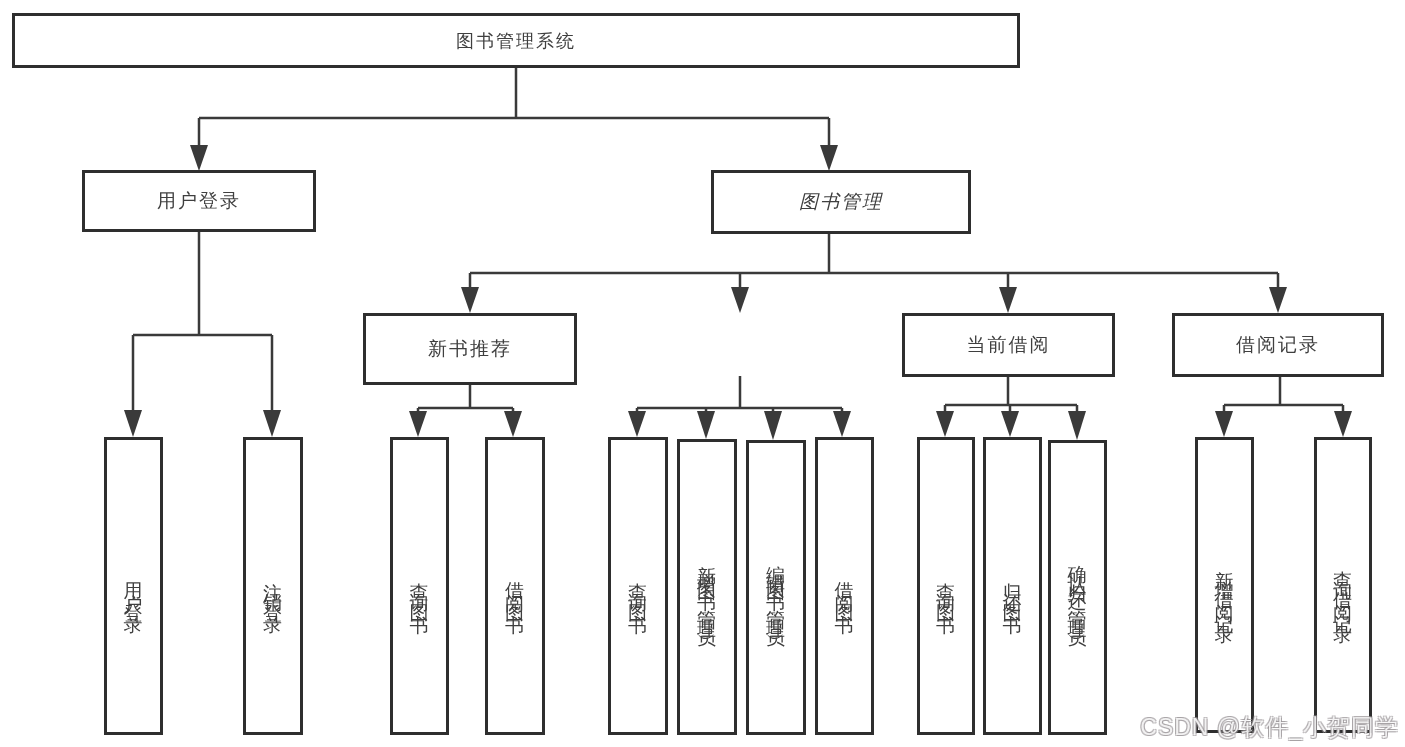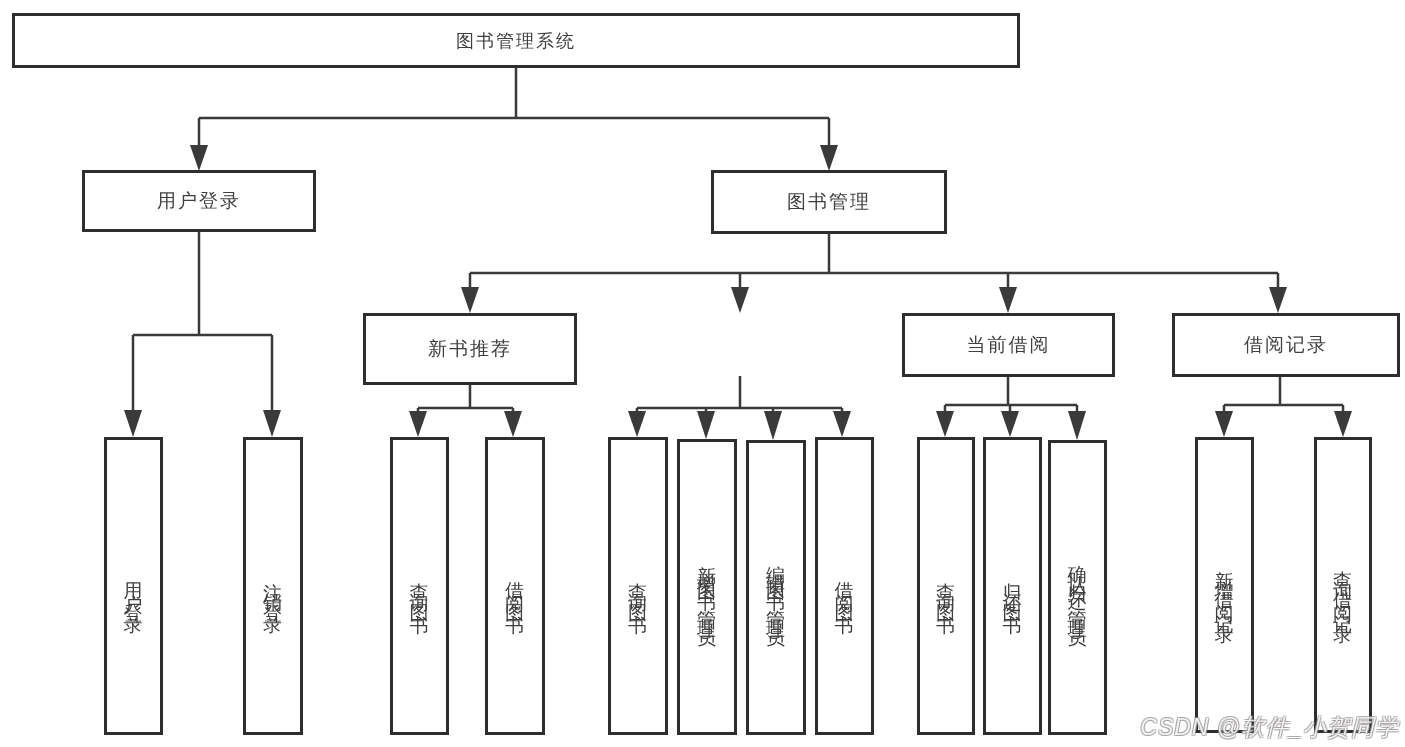--- a/index.html
+++ b/index.html
@@ -55,21 +55,20 @@
     bottom: 4px;
     font-size: 23px;
     color: rgba(255, 255, 255, 0.85);
     text-shadow:
       1px 1px 0 rgba(150, 145, 148, 0.6),
       -1px -1px 0 rgba(150, 145, 148, 0.6),
       1px -1px 0 rgba(150, 145, 148, 0.6),
       -1px 1px 0 rgba(150, 145, 148, 0.6);
     letter-spacing: 1px;
     z-index: 3;
-    font-style: italic;
   }
 </style>
 </head>
 <body>
 
 <div class="stage">
 
   <svg class="connectors" viewBox="0 0 1405 747" xmlns="http://www.w3.org/2000/svg">
     <g stroke="#3a3a3a" stroke-width="2.5" fill="none">
 
@@ -110,31 +109,31 @@
     </g>
   </svg>
 
   <div class="node root" style="left:12px; top:13px; width:1008px; height:55px;">
     <span>图书管理系统</span>
   </div>
 
   <div class="node" style="left:82px; top:170px; width:234px; height:62px;">
     <span>用户登录</span>
   </div>
-  <div class="node" style="left:711px; top:170px; width:236px; height:64px;">
+  <div class="node" style="left:711px; top:170px; width:260px; height:64px;font-style:italic;">
     <span>图书管理</span>
   </div>
 
   <div class="node" style="left:363px; top:313px; width:214px; height:72px;">
     <span>新书推荐</span>
   </div>
   <div class="node" style="left:902px; top:313px; width:213px; height:64px;">
     <span>当前借阅</span>
   </div>
-  <div class="node" style="left:1172px; top:313px; width:228px; height:64px;">
+  <div class="node" style="left:1172px; top:313px; width:212px; height:64px;">
     <span>借阅记录</span>
   </div>
 
   <div class="node vert" style="left:104px; top:437px; width:59px; height:298px;">
     <span class="vtext">用户登录</span>
   </div>
   <div class="node vert" style="left:243px; top:437px; width:60px; height:298px;">
     <span class="vtext">注销登录</span>
   </div>
 

